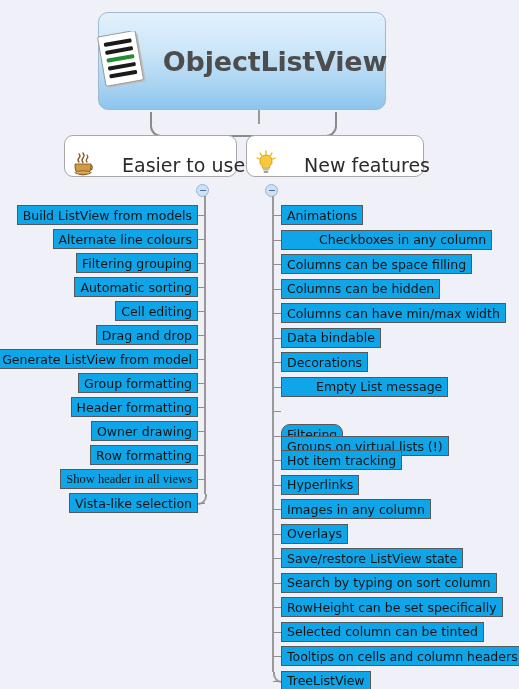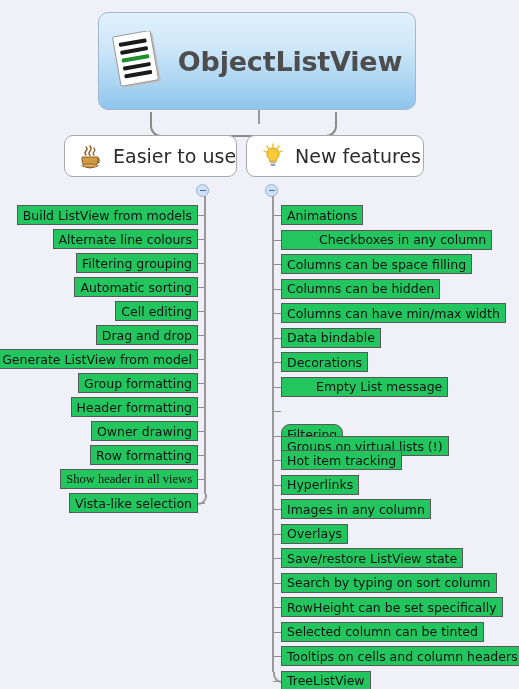--- a/index.html
+++ b/index.html
@@ -7,48 +7,48 @@
     width:519px;height:689px;
     background:#f0f1f8;
     font-family:"DejaVu Sans", sans-serif;
     overflow:hidden;
     position:relative;
   }
   #map{position:absolute;inset:0;}
 
   
   .root-node{
-    position:absolute;left:98px;top:12px;width:318px;height:98px;
+    position:absolute;left:98px;top:12px;width:288px;height:98px;
     border:1px solid #9fb9cf;border-radius:10px;
     background:linear-gradient(to bottom,#e2f1fc 0%,#cfe7f9 35%,#aed6f3 70%,#8ec5ed 100%);
     box-sizing:border-box;
     display:flex;align-items:center;justify-content:center;gap:14px;
   }
   .root-title{
     font-size:27px;font-weight:bold;color:#4d4d4d;letter-spacing:-0.2px;
     white-space:nowrap;
   }
   .doc-icon{width:52px;height:60px;flex:none;}
 
   
   .branch{
     position:absolute;height:42px;
     border:1px solid #a8a8a8;border-radius:9px;background:#ffffff;
     box-sizing:border-box;
-    display:flex;align-items:center;gap:9px;padding:0 13px;
+    display:flex;align-items:flex-end;gap:25px;padding:0 6px;
   }
   .branch-label{font-size:19px;color:#2b2b2b;white-space:nowrap;}
   .branch-icon{width:26px;height:26px;flex:none;}
   #branch-left{left:64px;top:135px;width:173px;}
   #branch-right{left:246px;top:135px;width:178px;}
 
   
   .leaf{
     position:absolute;height:20px;
-    border:1px solid #585858;background:#22c55e;
+    border:1px solid #585858;background:#0ea5e9;
     box-sizing:border-box;
     display:flex;align-items:center;
     font-size:12.5px;color:#151515;white-space:nowrap;
     padding:0 5px;
   }
   .leaf.right{left:281px;}
   .leaf.left{right:321px;}
   .elbow{
     position:absolute;border:2px solid #8b8b8b;
     border-right:none;border-top:none;

